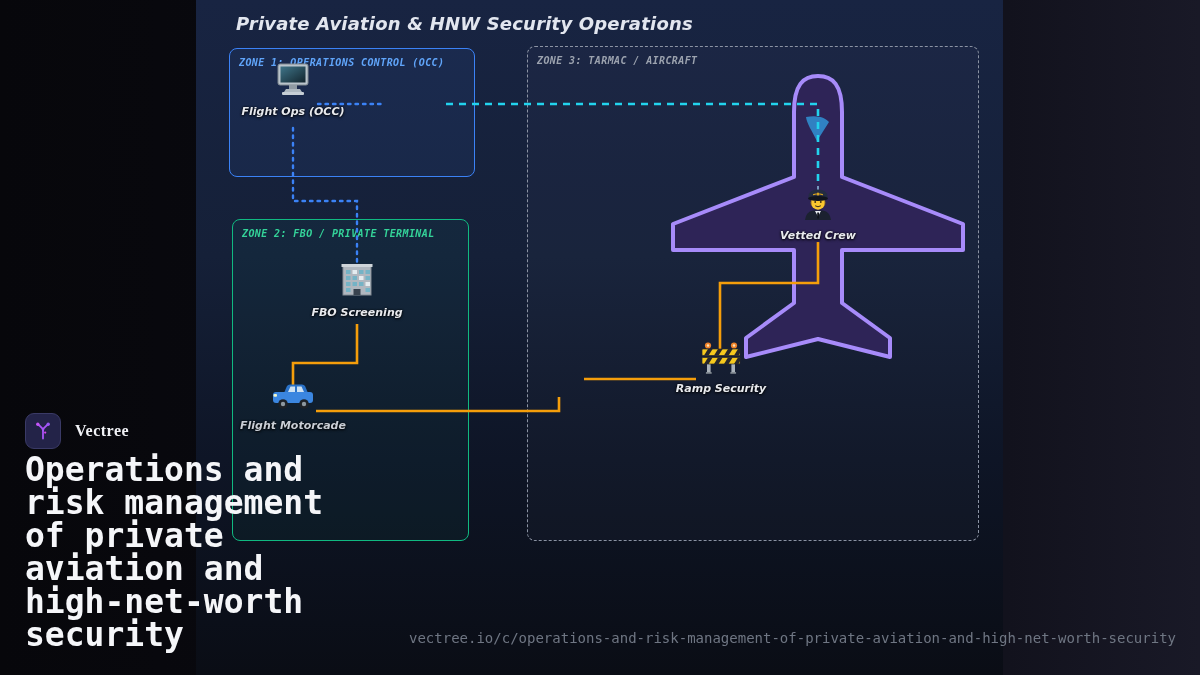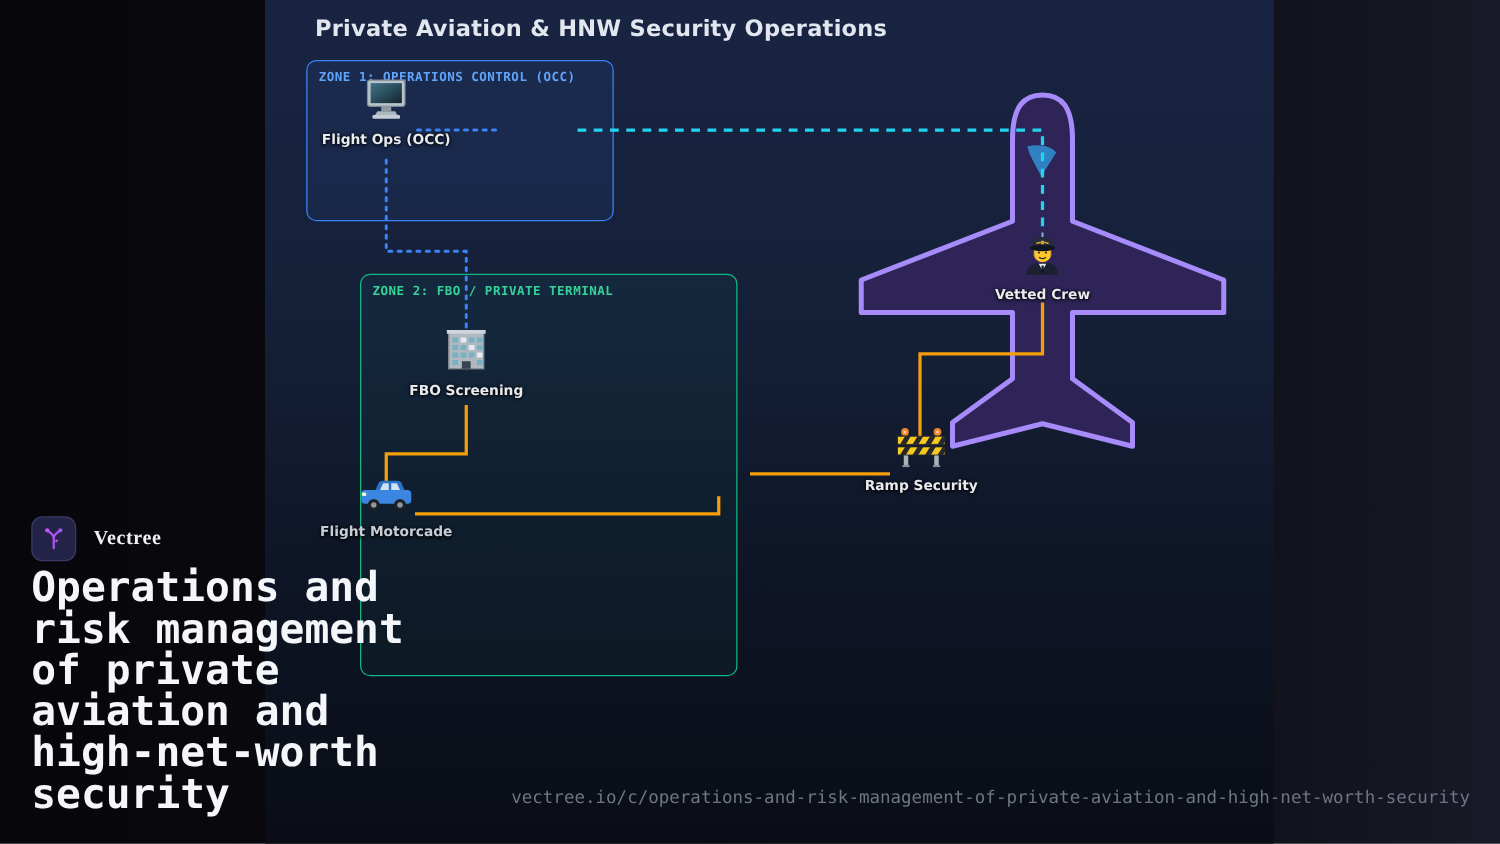--- a/index.html
+++ b/index.html
@@ -2,36 +2,37 @@
 <html><head>
 <meta charset="utf-8">
 <style>
   html,body{margin:0;padding:0;}
   body{
     width:1200px;height:675px;overflow:hidden;position:relative;
     background:linear-gradient(90deg,#07070b 0%,#0a0a11 40%,#12121d 84%,#191927 100%);
     font-family:"DejaVu Sans","Liberation Sans",sans-serif;
   }
   .panel{
-    position:absolute;left:212px;top:0;width:807px;height:675px;
+    position:absolute;left:196px;top:0;width:807px;height:675px;
     background:linear-gradient(180deg,#182442 0%,#152038 38%,#0e1526 68%,#0a0d15 100%);
+    font-style:italic;
   }
   .page-title{
     position:absolute;left:40px;top:13px;
     font-size:18px;font-weight:bold;color:#e2e6ef;letter-spacing:.2px;
   }
   .zone{position:absolute;border-radius:8px;box-sizing:border-box;}
   .zone-label{
     position:absolute;left:9px;top:8px;white-space:nowrap;
     font-family:"DejaVu Sans Mono","Liberation Mono",monospace;
     font-size:10px;font-weight:bold;letter-spacing:.4px;
   }
   .zone1{left:33px;top:48px;width:246px;height:129px;border:1.5px solid #3b82f6;background:rgba(59,130,246,.08);}
   .zone1 .zone-label{color:#60a5fa;}
-  .zone2{left:36px;top:219px;width:302px;height:322px;border:1.5px solid #10b981;background:rgba(16,185,129,.05);margin-left:40px;}
+  .zone2{left:36px;top:219px;width:237px;height:322px;border:1.5px solid #10b981;background:rgba(16,185,129,.05);}
   .zone2 .zone-label{color:#34d399;}
   .zone3{left:331px;top:46px;width:452px;height:495px;border:1.5px dashed #8b93a3;background:rgba(148,163,184,.03);}
   .zone3 .zone-label{color:#9ca3af;}
   svg.overlay{position:absolute;left:0;top:0;}
   .node{position:absolute;width:140px;text-align:center;}
   .node .icon{display:inline-block;line-height:0;}
   .node .label{
     display:block;margin-top:4px;font-size:11px;font-weight:bold;color:#e8eaee;
     text-shadow:0 1px 3px rgba(0,0,0,.95),0 0 2px rgba(0,0,0,.8);white-space:nowrap;
   }
@@ -63,20 +64,23 @@
   <div class="page-title">Private Aviation &amp; HNW Security Operations</div>
 
   <div class="zone zone1">
     <div class="zone-label">ZONE 1: OPERATIONS CONTROL (OCC)</div>
   </div>
 
   <div class="zone zone2">
     <div class="zone-label">ZONE 2: FBO / PRIVATE TERMINAL</div>
   </div>
 
+  <div class="zone zone3">
+    <div class="zone-label">ZONE 3: TARMAC / AIRCRAFT</div>
+  </div>
 
   <svg class="overlay" width="807" height="675" viewBox="0 0 807 675">
 
     <path d="M598,112 C598,85 607,76 622,76 C637,76 646,85 646,112
          L646,177 L767,224 L767,250 L646,250 L646,303
          L694,338 L694,357 L622,339 L550,357 L550,338
          L598,303 L598,250 L477,250 L477,224 L598,177 Z" fill="#2e2457" stroke="#a78bfa" stroke-width="4" stroke-linejoin="round"></path>
 
     <path d="M610,117 C622,114.5 630,118 633,122 L621,141 C616,131 611,124 610,117 Z" fill="#3087c8" opacity="0.95"></path>
 

